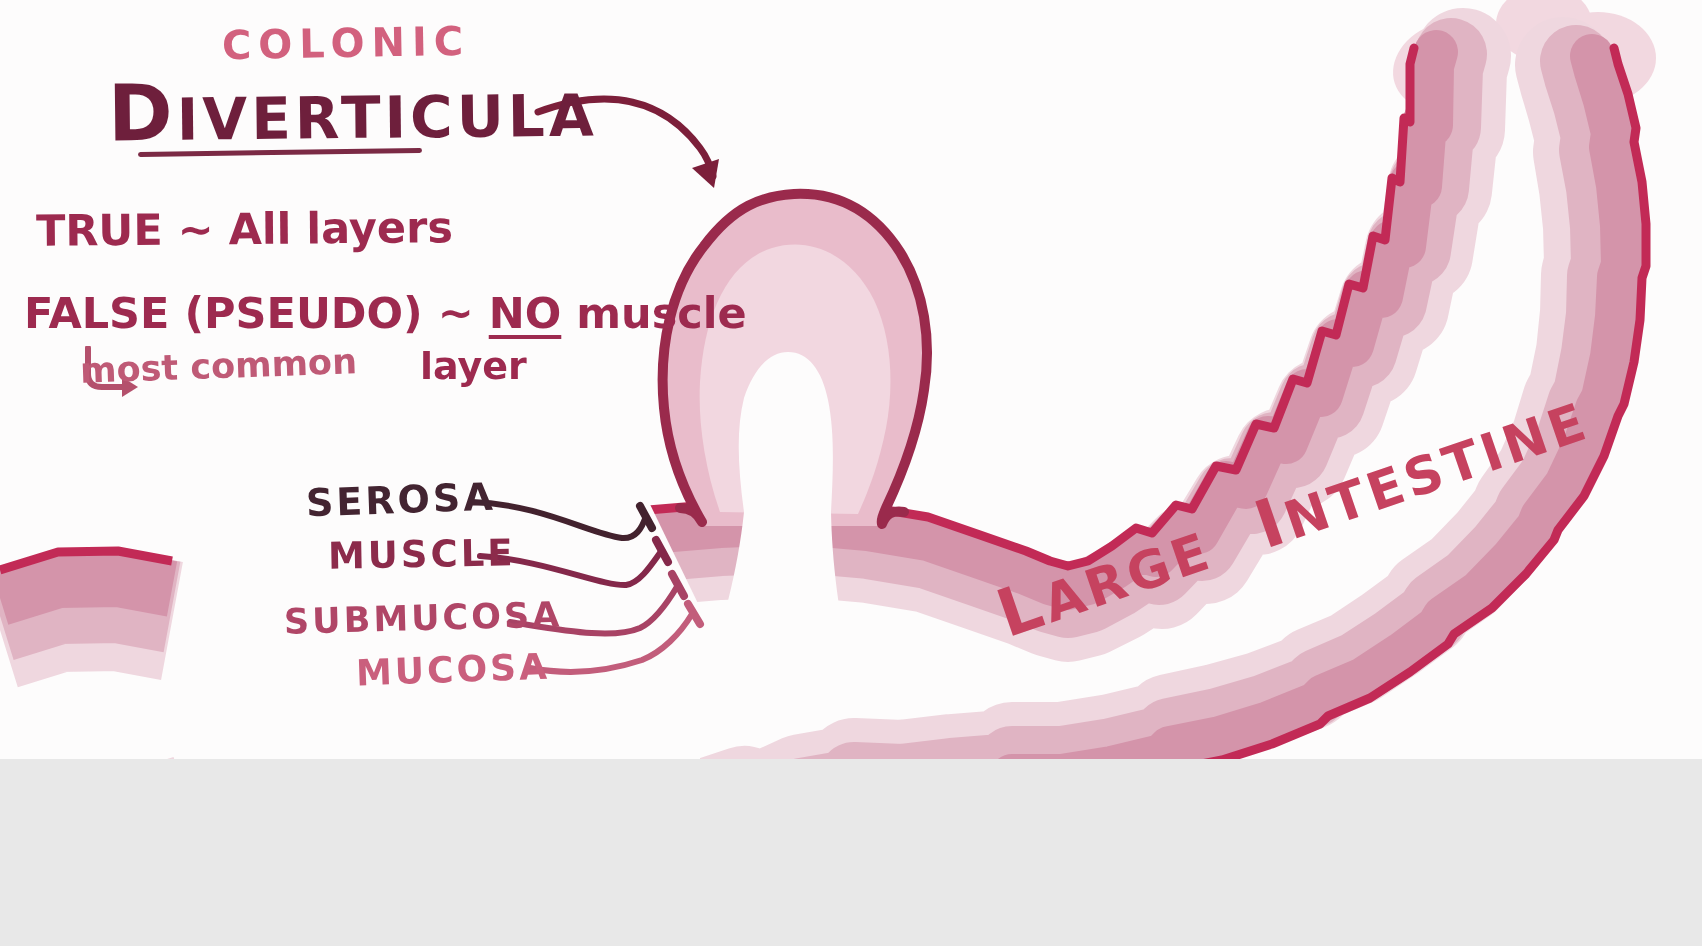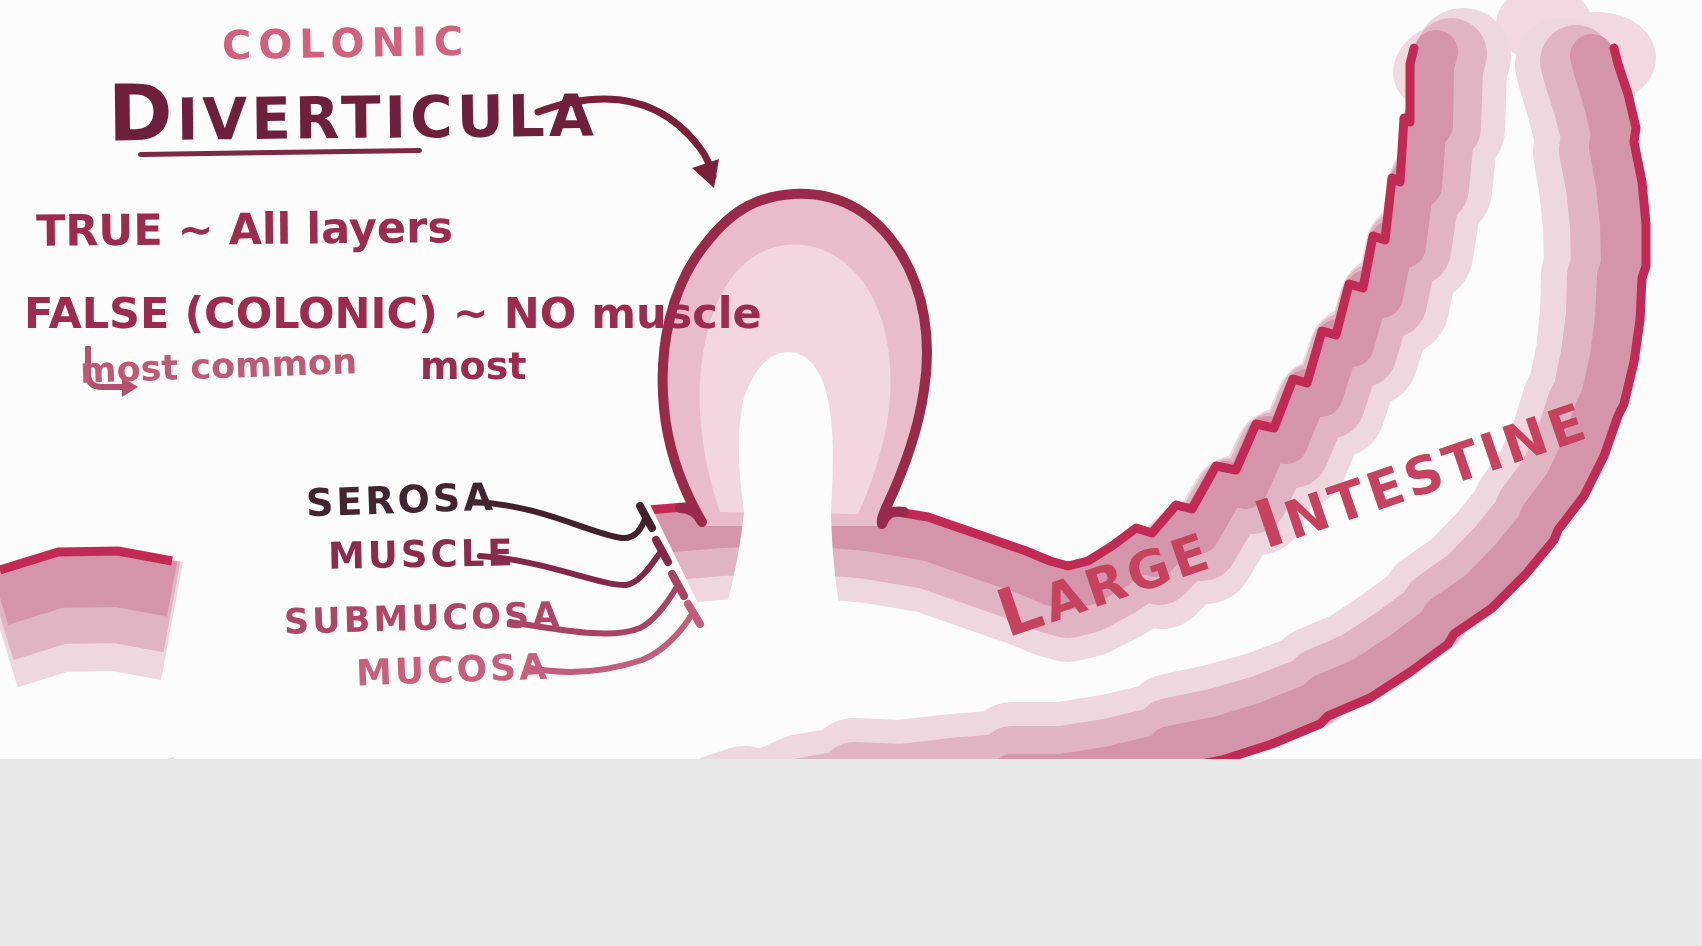--- a/index.html
+++ b/index.html
@@ -8,21 +8,21 @@
     background:#fdfcfc;font-family:"DejaVu Sans","Liberation Sans",sans-serif;
   }
   .stage svg{position:absolute;left:0;top:0;}
   .t{position:absolute;white-space:nowrap;font-weight:bold;}
   .colonic{left:222px;top:20px;font-size:40px;letter-spacing:7px;color:#d2617e;transform:rotate(-1deg);}
   .divert{left:108px;top:66px;font-size:58px;letter-spacing:4px;color:#6e1f3c;transform:rotate(-0.6deg);}
   .divert::first-letter{font-size:78px;}
   .underline{position:absolute;left:138px;top:150px;width:284px;height:5px;background:#7b2a45;border-radius:3px;transform:rotate(-0.8deg);}
   .true-note{left:36px;top:204px;font-size:43px;color:#9d2a4f;transform:rotate(-0.5deg);}
   .false-note{left:24px;top:288px;font-size:43px;color:#9d2a4f;}
-  .false-note .nou{text-decoration-thickness:4px;text-underline-offset:7px;}
+  .false-note .nou{text-decoration:underline;text-decoration-thickness:4px;text-underline-offset:7px;}
   .false-wrap{left:420px;top:344px;font-size:38px;color:#9d2a4f;}
   .most-common{left:80px;top:346px;font-size:35px;color:#bf5a76;display:flex;align-items:flex-end;gap:8px;}
   .most-common span{transform:rotate(-2deg);}
   .lbl{position:absolute;font-weight:bold;letter-spacing:3px;}
   .lbl-serosa{left:306px;top:478px;font-size:38px;color:#432431;transform:rotate(-2deg);}
   .lbl-muscle{left:328px;top:533px;font-size:37px;color:#8c2b4b;transform:rotate(-1deg);}
   .lbl-submucosa{left:284px;top:598px;font-size:35px;color:#b04667;transform:rotate(-1.5deg);}
   .lbl-mucosa{left:356px;top:649px;font-size:36px;color:#ca5f7d;transform:rotate(-2deg);}
   .organ{position:absolute;left:1000px;top:578px;transform:rotate(-19deg);transform-origin:0 50%;
          color:#c6425f;font-weight:bold;font-size:52px;letter-spacing:4px;white-space:nowrap;}
@@ -97,23 +97,23 @@
     </g>
   </svg>
 
   <div class="t colonic">COLONIC</div>
   <div class="t divert">DIVERTICULA</div>
   <div class="underline"></div>
 
   <div class="t true-note">TRUE ~ All layers</div>
 
   <div class="t false-note">
-    <span>FALSE (COLONIC) ~ </span><span class="nou">NO</span><span> muscle</span>
+    <span>FALSE (PSEUDO) ~ </span><span class="nou">NO</span><span> muscle</span>
   </div>
-  <div class="t false-wrap">most</div>
+  <div class="t false-wrap">layer</div>
 
   <div class="t most-common">
     <svg width="62" height="54" viewBox="0 0 62 54">
       <path d="M8 2 V28 Q8 41 22 41 H44" fill="none" stroke="#b4506c" stroke-width="6" stroke-linecap="round"></path>
       <polygon points="58,41 42,31 42,51" fill="#b4506c"></polygon>
     </svg>
     <span>most common</span>
   </div>
 
   <div class="t lbl lbl-serosa">SEROSA</div>

